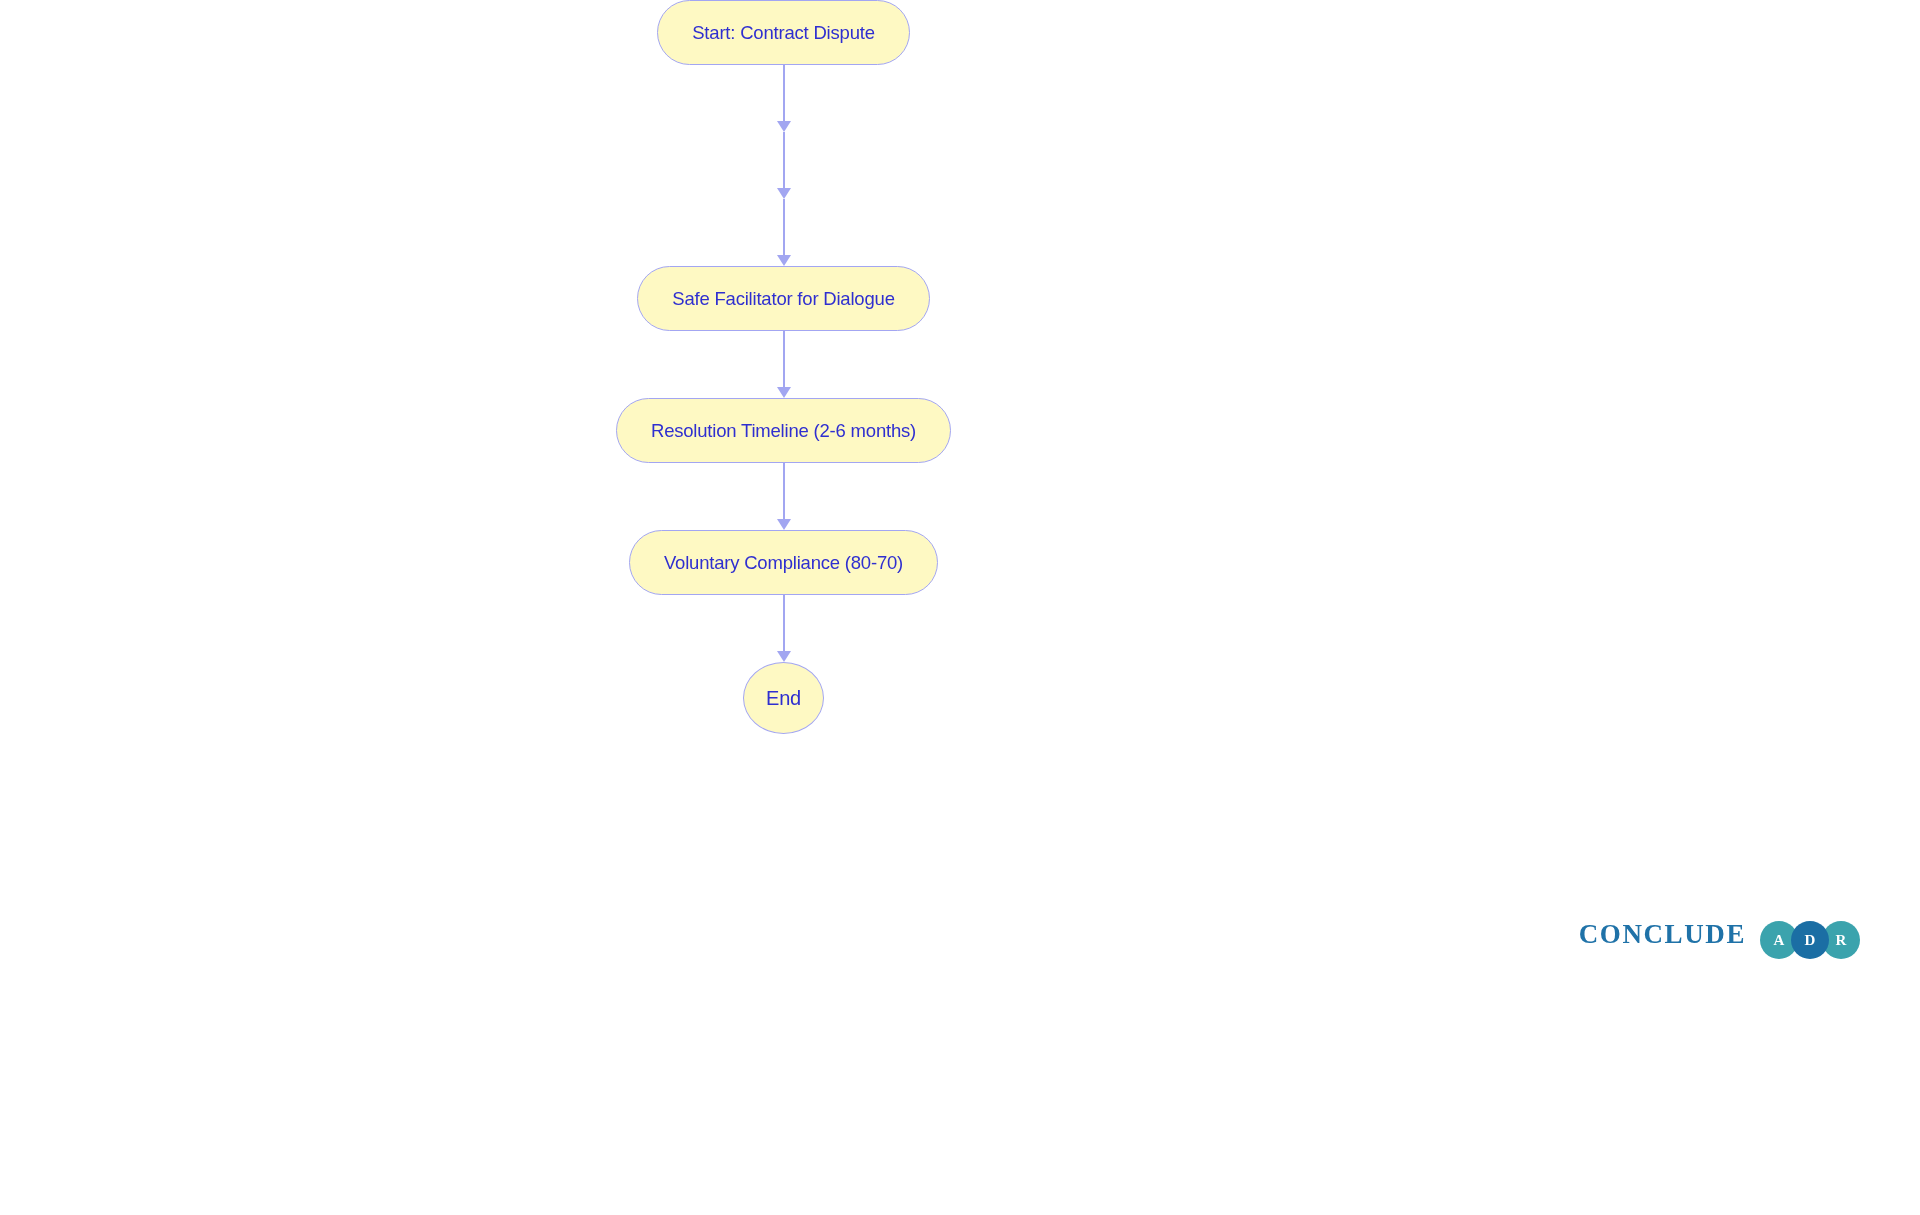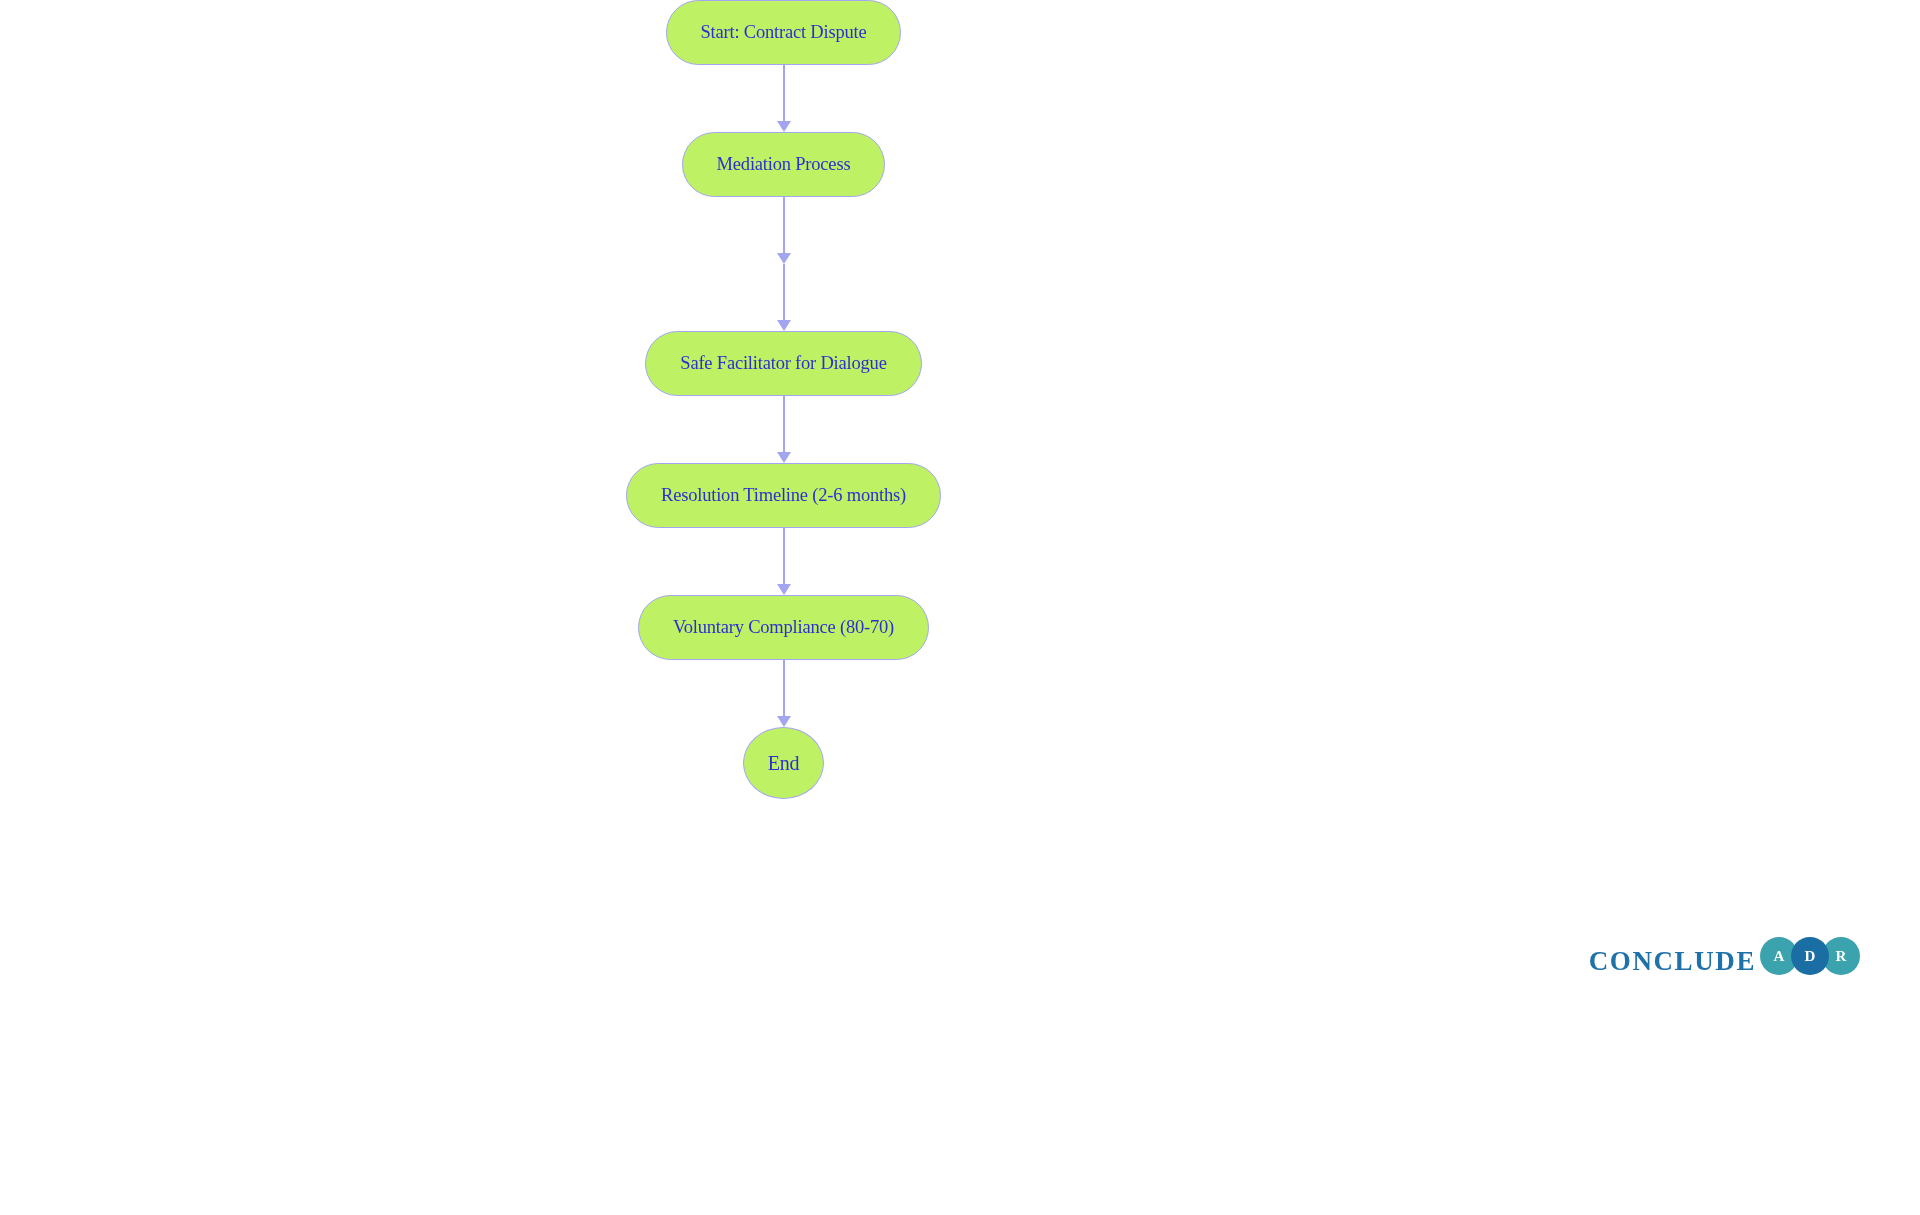--- a/index.html
+++ b/index.html
@@ -35,25 +35,25 @@
   }
 
   .node-row {
     display: flex;
     justify-content: center;
     align-items: center;
     width: 100%;
   }
 
   .node {
-    background: #bef264;
+    background: #fef9c3;
     border: 1.3px solid #a3a6f2;
     color: #2f2fd0;
     font-size: 18.5px;
-    font-family: Liberation Serif, serif;
+    font-family: Liberation Sans, sans-serif;
     letter-spacing: -0.2px;
     display: flex;
     align-items: center;
     justify-content: center;
     box-sizing: border-box;
     white-space: nowrap;
   }
 
   .node.rounded {
     height: 65px;
@@ -95,24 +95,24 @@
   .conn-2 { height: 67px; }
   .conn-3 { height: 67px; }
   .conn-4 { height: 67px; }
   .conn-5 { height: 67px; }
   .conn-6 { height: 67px; }
 
   
   .logo {
     position: absolute;
     right: 60px;
-    bottom: 240px;
-    display: flex;
-    align-items: flex-end;
-    gap: 4px;
+    bottom: 256px;
+    display: flex;
+    align-items: flex-start;
+    gap: 14px;
   }
   .logo-wordmark {
     font-family: "Liberation Serif", "DejaVu Serif", serif;
     font-weight: bold;
     font-size: 27px;
     letter-spacing: 1.6px;
     color: #1f72a8;
     line-height: 1;
   }
   .logo-circles {
@@ -144,23 +144,20 @@
 
     <div class="node-row">
       <div class="node rounded">Start: Contract Dispute</div>
     </div>
 
     <div class="connector conn-1">
       <div class="line"></div>
       <div class="head"></div>
     </div>
 
-    <div class="node-row">
-      <div class="node rounded">Mediation Process</div>
-    </div>
 
     <div class="connector conn-2">
       <div class="line"></div>
       <div class="head"></div>
     </div>
 
 
     <div class="connector conn-3">
       <div class="line"></div>
       <div class="head"></div>

